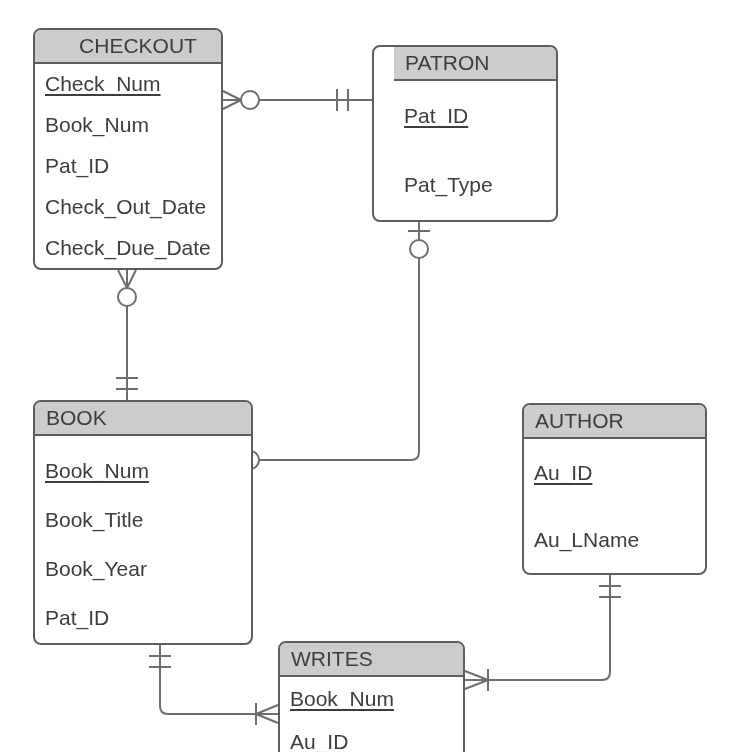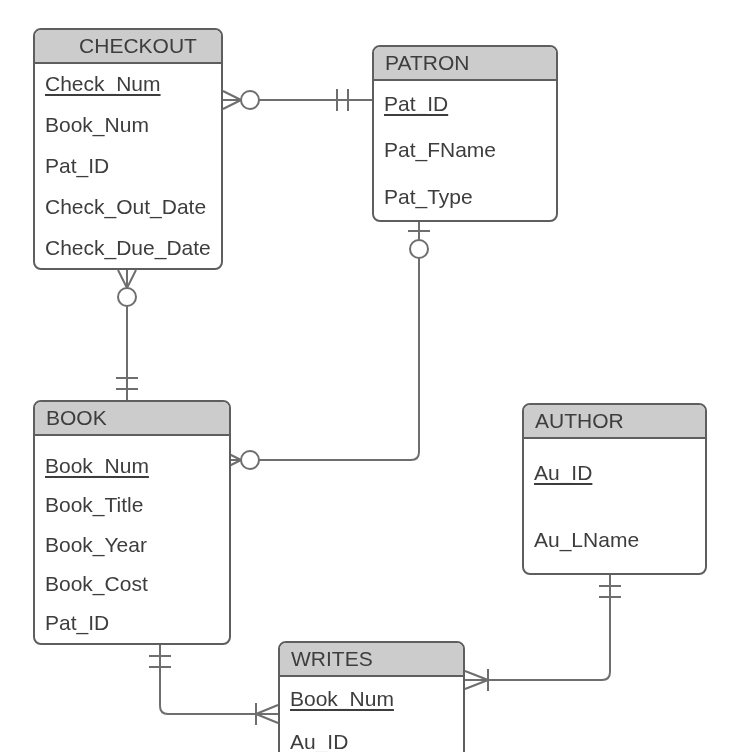--- a/index.html
+++ b/index.html
@@ -72,22 +72,22 @@
     color: var(--text, #3d3d3d);
     white-space: nowrap;
   }
   .field-row.pk .field-label {
     text-decoration: underline;
     text-decoration-thickness: 1.5px;
     text-underline-offset: 3px;
   }
   
   #entity-checkout { left: 33px;  top: 28px;  width: 190px; height: 242px; }
-  #entity-patron   { left: 372px; top: 45px;  width: 186px; height: 177px; }
-  #entity-book     { left: 33px;  top: 400px; width: 198px; height: 245px; gap: 10px; }
+  #entity-patron   { left: 372px; top: 45px;  width: 186px; height: 177px; padding-left: 20px; }
+  #entity-book     { left: 33px;  top: 400px; width: 220px; height: 245px; gap: 10px; }
   #entity-author   { left: 522px; top: 403px; width: 185px; height: 172px; }
   #entity-writes   { left: 278px; top: 625px; width: 187px; height: 124px; margin-top: 16px; }
 </style>
 </head>
 <body>
 
 <div id="canvas">
 
   <svg id="connector-layer" viewBox="0 0 734 752" xmlns="http://www.w3.org/2000/svg">
 
@@ -149,44 +149,38 @@
       </div>
   </div>
 
   <div class="entity" id="entity-patron">
     <div class="entity-header">PATRON</div>
     <div class="entity-body">
         <div class="field-row pk">
           <span class="field-label">Pat_ID</span>
         </div>
         <div class="field-row">
-          <span class="field-label">Pat_FName</span>
-        </div>
-        <div class="field-row">
           <span class="field-label">Pat_Type</span>
         </div>
       </div>
   </div>
 
   <div class="entity" id="entity-book">
     <div class="entity-header">BOOK</div>
     <div class="entity-body">
         <div class="field-row pk">
           <span class="field-label">Book_Num</span>
         </div>
         <div class="field-row">
           <span class="field-label">Book_Title</span>
         </div>
         <div class="field-row">
           <span class="field-label">Book_Year</span>
         </div>
         <div class="field-row">
-          <span class="field-label">Book_Cost</span>
-        </div>
-        <div class="field-row">
           <span class="field-label">Pat_ID</span>
         </div>
       </div>
   </div>
 
   <div class="entity" id="entity-author">
     <div class="entity-header">AUTHOR</div>
     <div class="entity-body">
         <div class="field-row pk">
           <span class="field-label">Au_ID</span>

